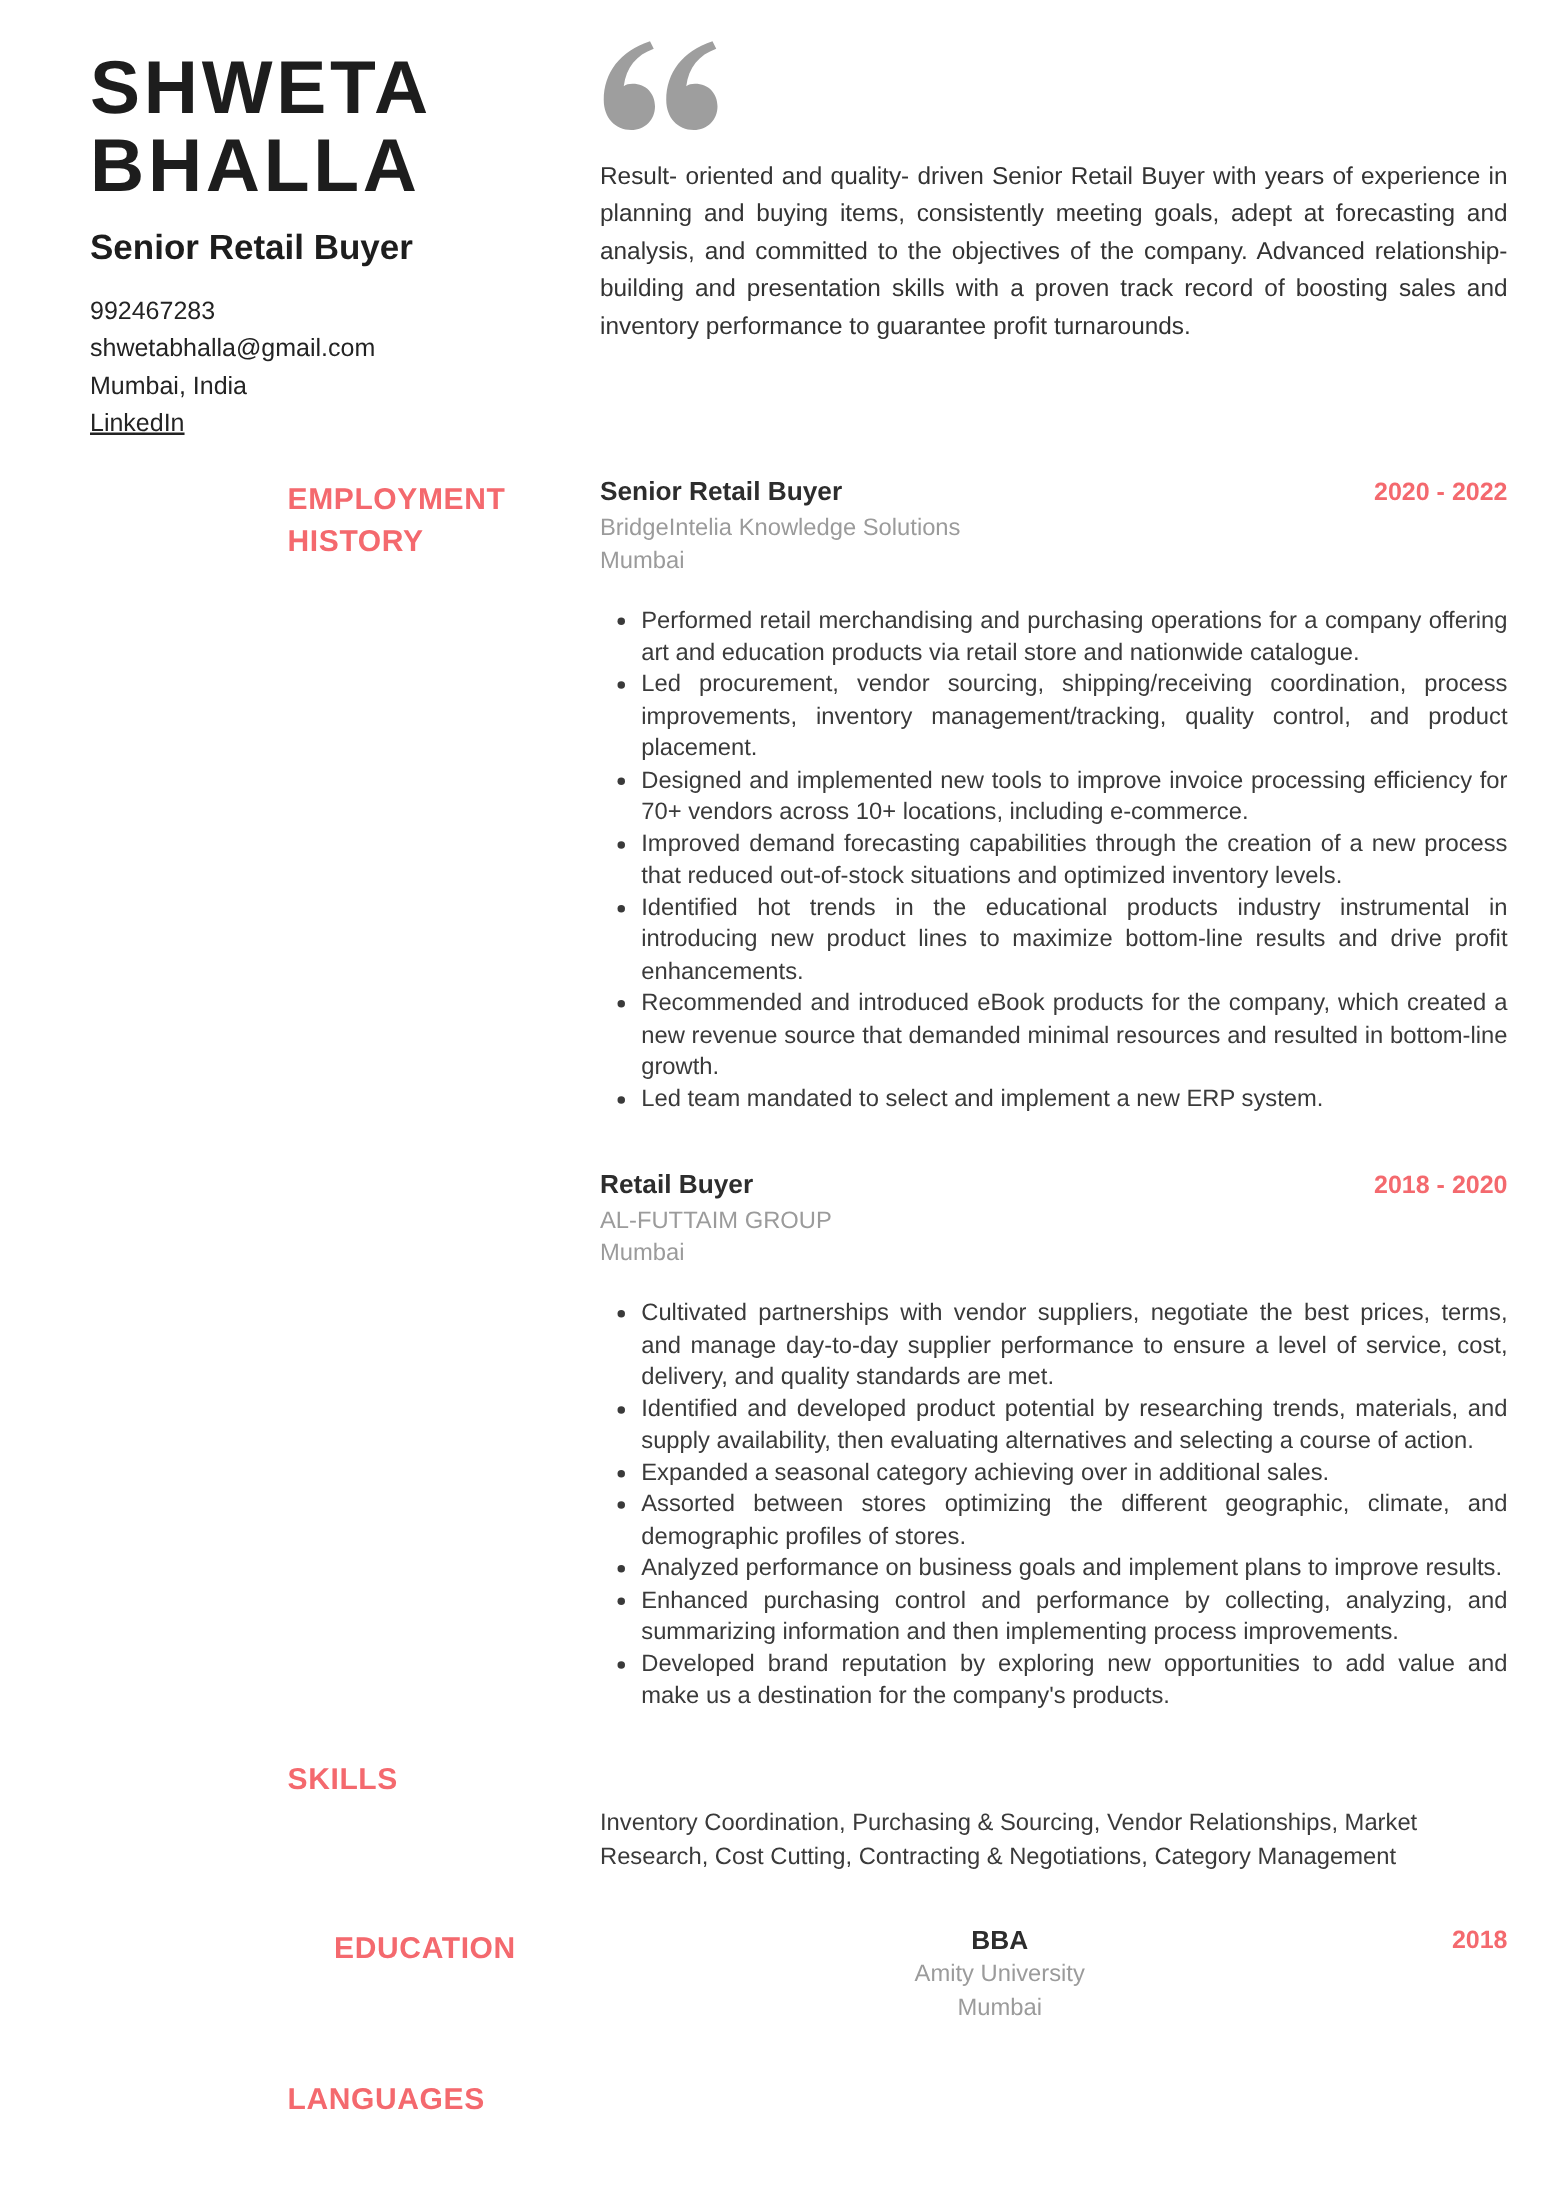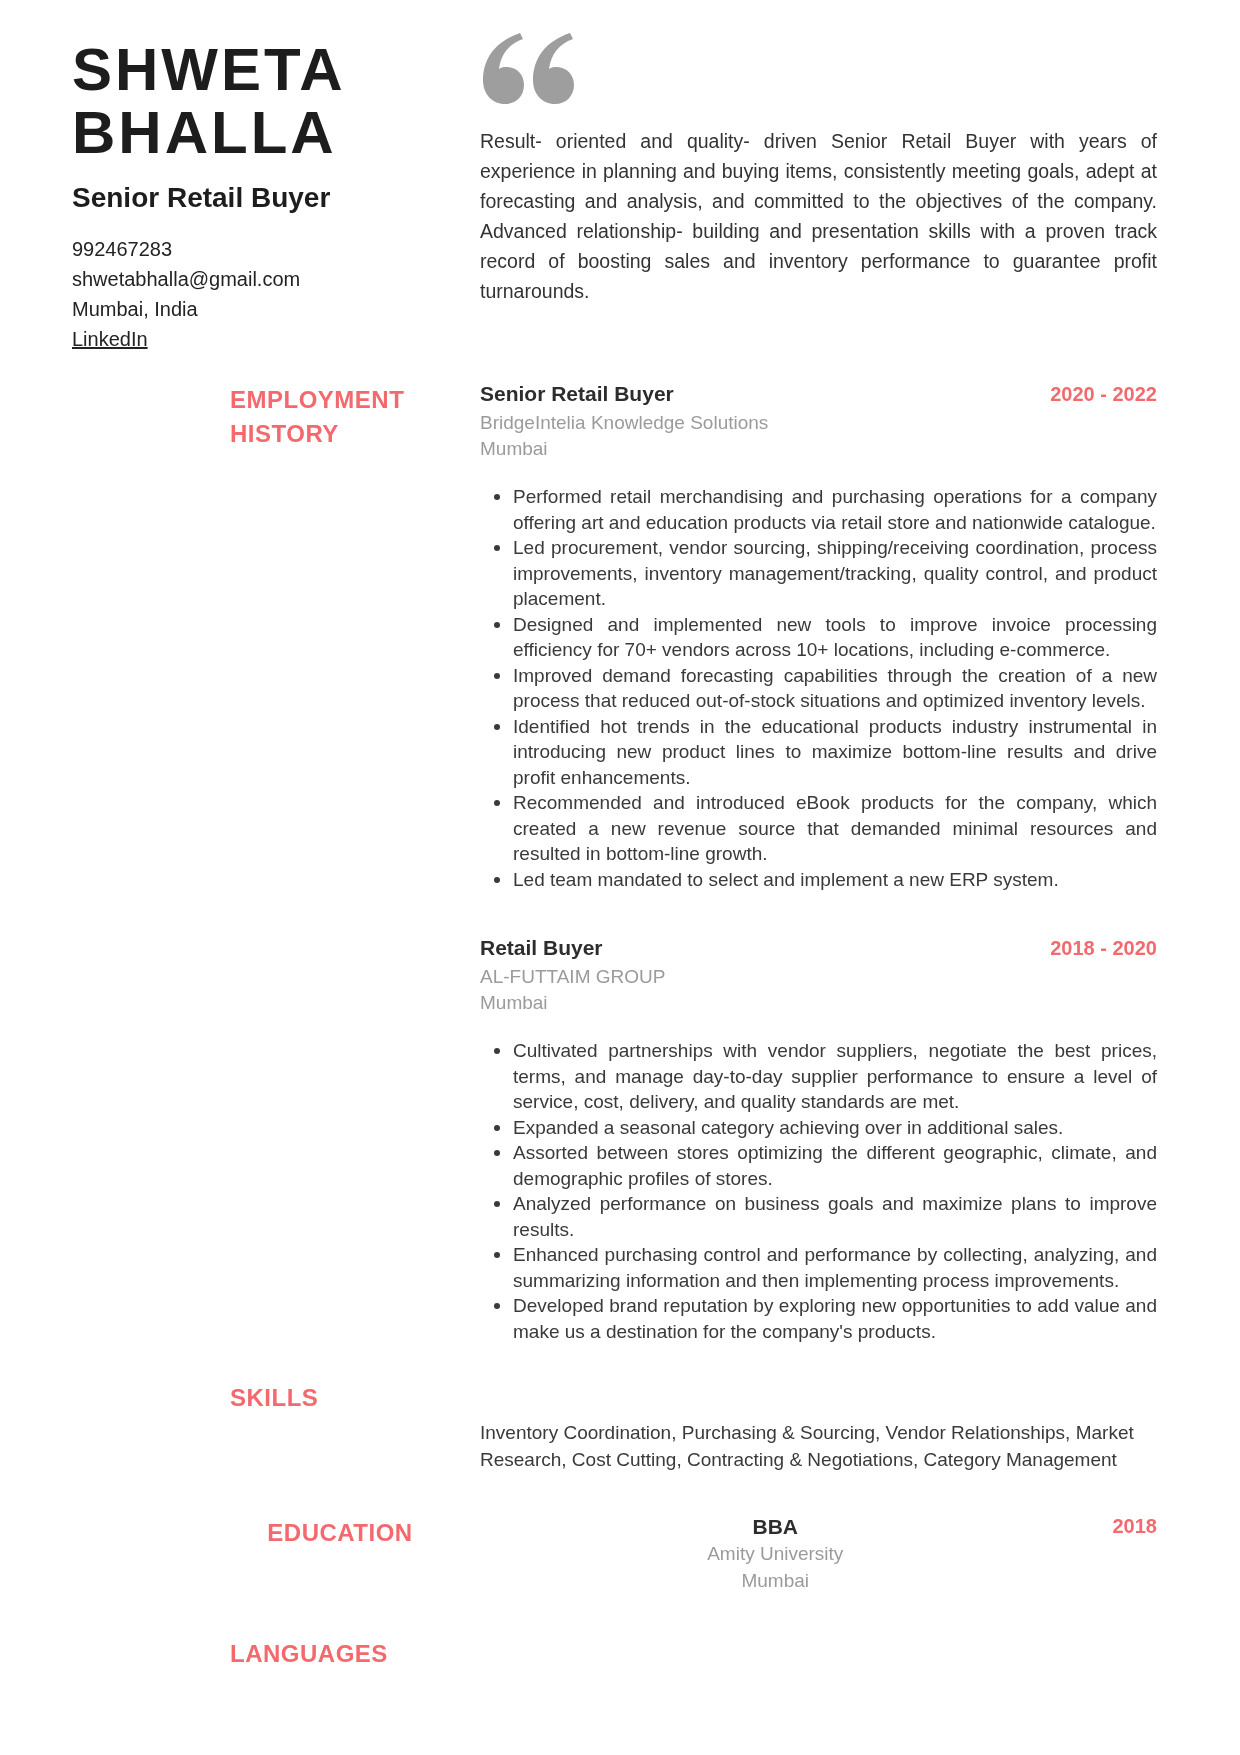--- a/index.html
+++ b/index.html
@@ -8,21 +8,21 @@
     --ink:#1d1d1d;
     --body:#3a3a3a;
     --muted:#9b9b9b;
     --paper:#ffffff;
   }
   *{margin:0;padding:0;box-sizing:border-box;}
   html,body{background:#ffffff;}
   body{font-family:"Liberation Sans",sans-serif;color:var(--body);}
   .page{
     width:1240px;height:1755px;margin:0 auto;background:var(--paper);
-    padding:30px 83px 0 72px;overflow:hidden;position:relative;
+    padding:30px 34px 0 72px;overflow:hidden;position:relative;
   }
   
   .header{display:grid;grid-template-columns:408px 1fr;align-items:start;}
   .identity{padding-top:8px;}
   .name{
     font-size:60px;line-height:63px;font-weight:700;letter-spacing:3px;
     color:var(--ink);max-width:360px;text-transform:uppercase;
   }
   .job-title-main{font-size:28px;font-weight:700;color:var(--ink);margin-top:18px;}
   .contact{margin-top:20px;font-size:20px;line-height:30px;color:#232323;}
@@ -126,23 +126,24 @@
         <div class="job-head">
           <div>
             <h3 class="job-role">Retail Buyer</h3>
             <div class="job-company">AL-FUTTAIM GROUP</div>
             <div class="job-location">Mumbai</div>
           </div>
           <div class="job-dates">2018 - 2020</div>
         </div>
         <ul class="bullets">
             <li>Cultivated partnerships with vendor suppliers, negotiate the best prices, terms, and manage day-to-day supplier performance to ensure a level of service, cost, delivery, and quality standards are met.</li>
+            <li>Identified and developed product potential by researching trends, materials, and supply availability, then evaluating alternatives and selecting a course of action.</li>
             <li>Expanded a seasonal category achieving over in additional sales.</li>
             <li>Assorted between stores optimizing the different geographic, climate, and demographic profiles of stores.</li>
-            <li>Analyzed performance on business goals and maximize plans to improve results.</li>
+            <li>Analyzed performance on business goals and implement plans to improve results.</li>
             <li>Enhanced purchasing control and performance by collecting, analyzing, and summarizing information and then implementing process improvements.</li>
             <li>Developed brand reputation by exploring new opportunities to add value and make us a destination for the company's products.</li>
           </ul>
       </article>
 
     </div>
   </section>
 
   <section class="row sec-skills">
     <aside class="col-head">

